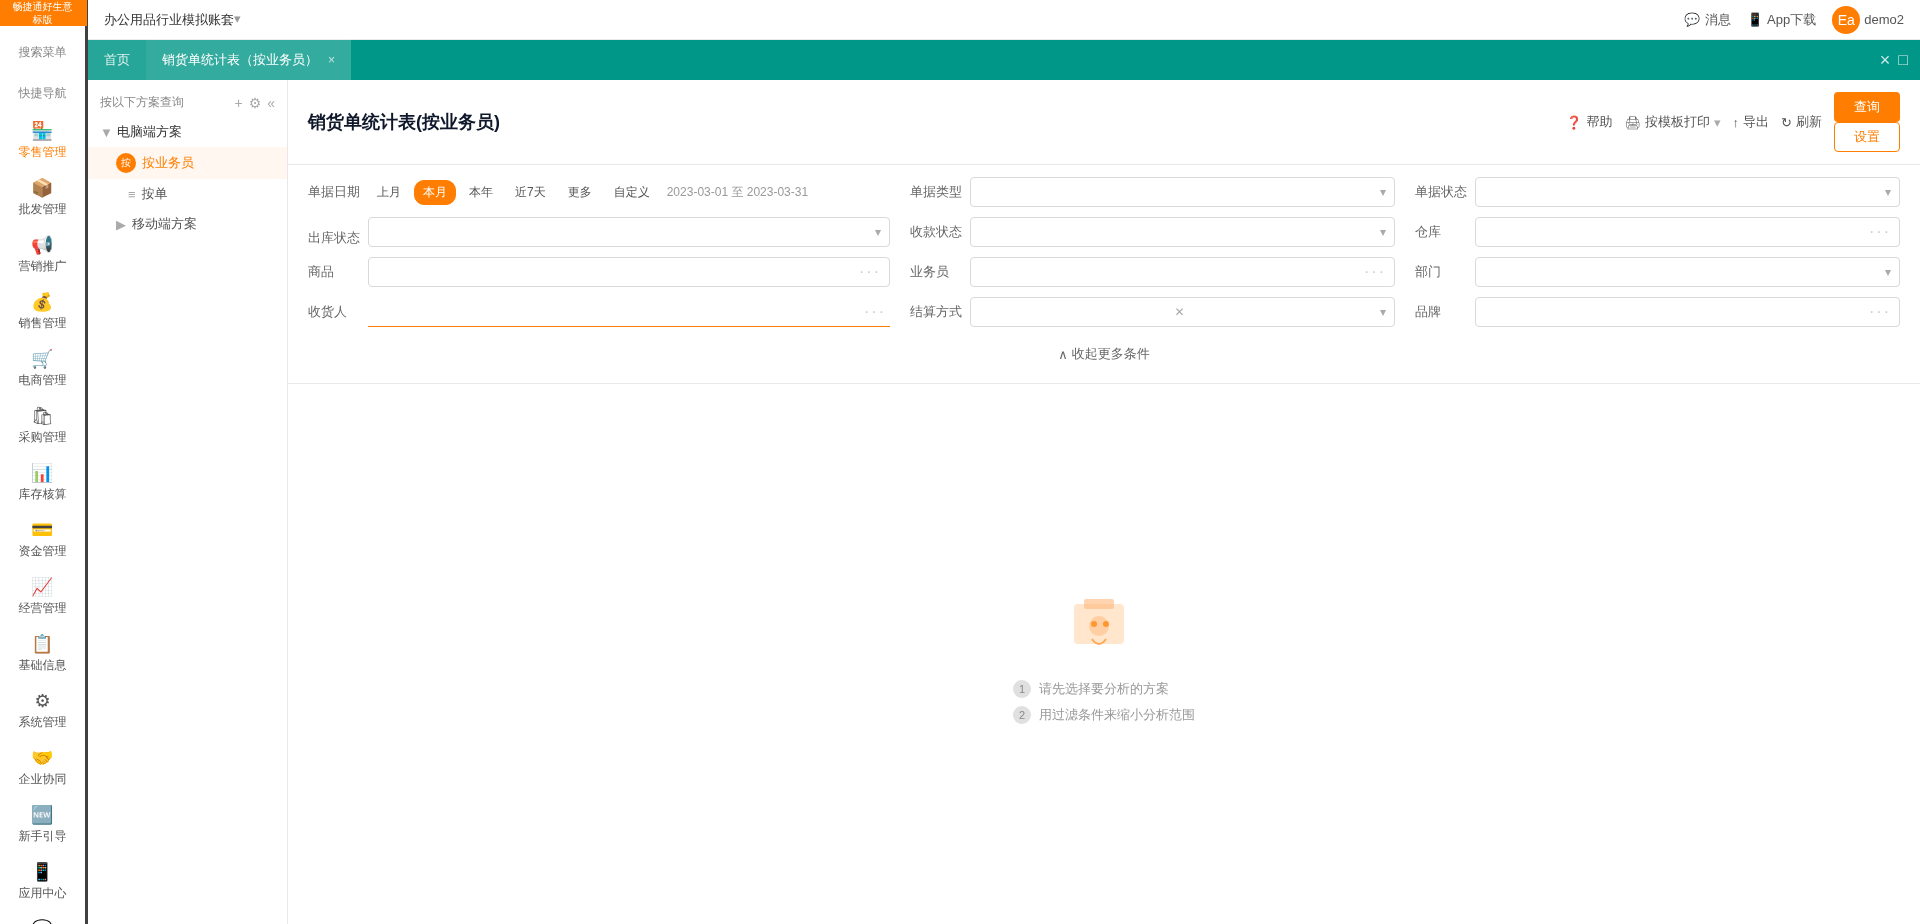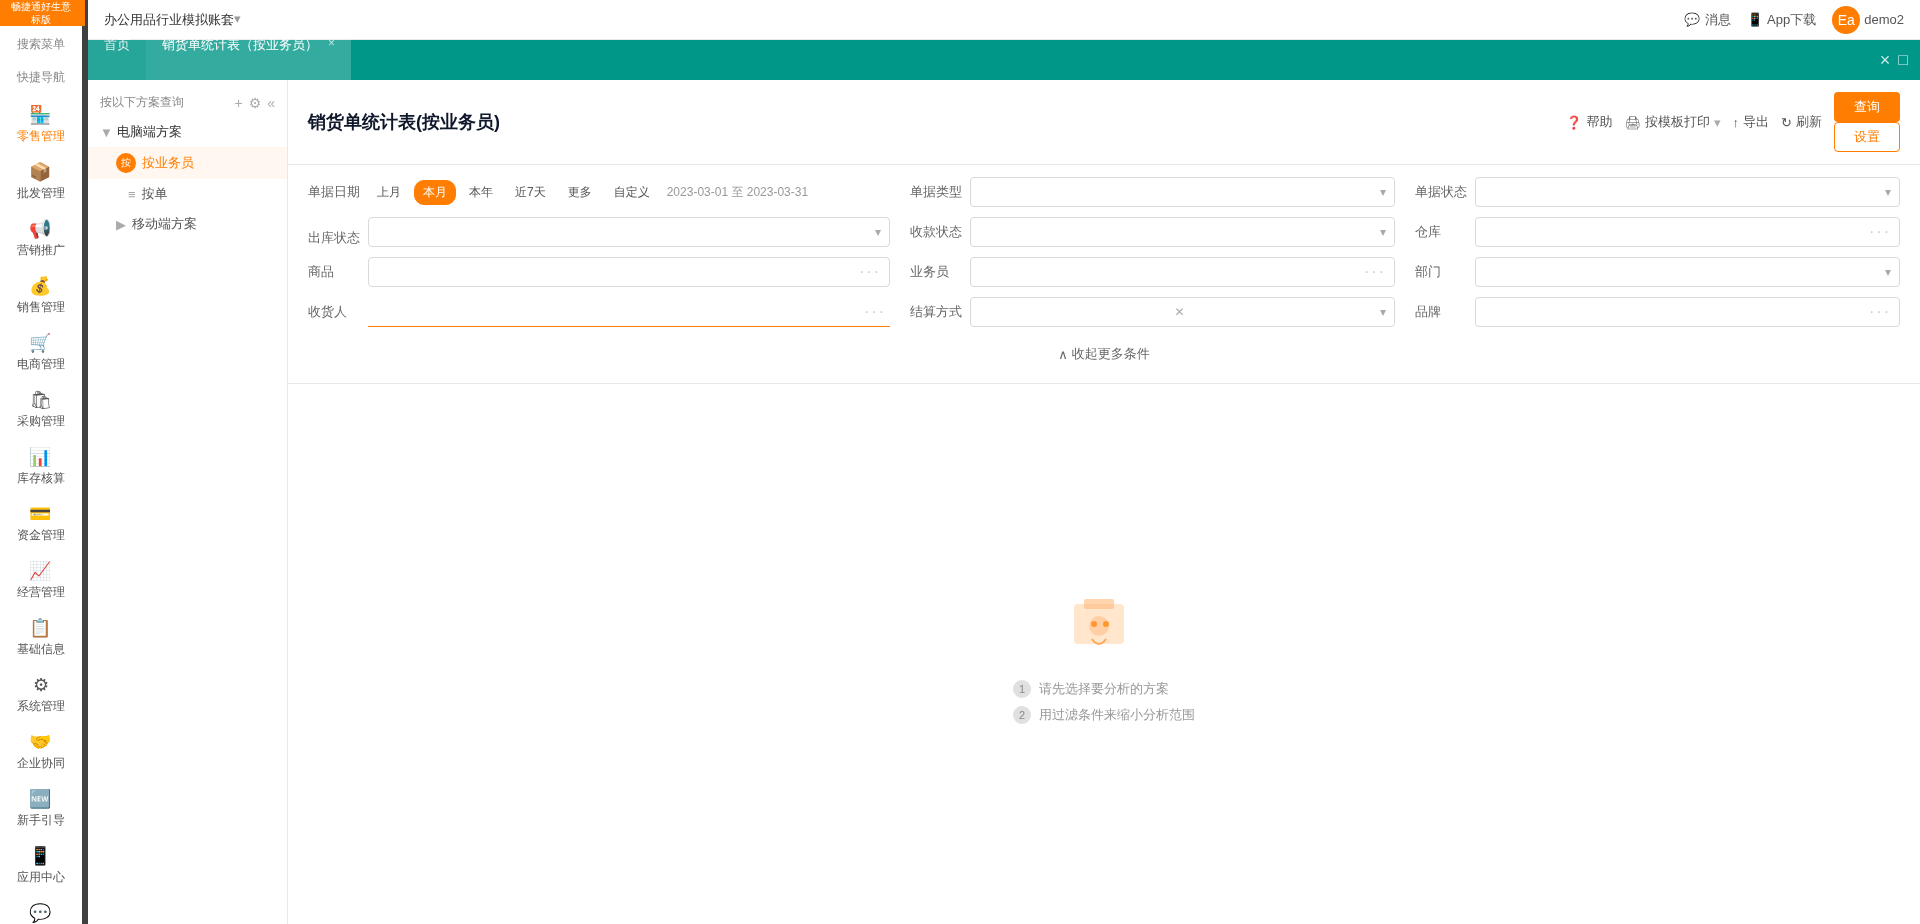--- a/index.html
+++ b/index.html
@@ -1,41 +1,41 @@
 <!DOCTYPE html>
 <html><head>
   <meta charset="utf-8">
   <style>
     * { margin: 0; padding: 0; box-sizing: border-box; }
     body { font-family: 'Microsoft YaHei', Arial, sans-serif; font-size: 13px; background: #f0f2f5; color: #333; width: 1920px; height: 924px; overflow: hidden; display: flex; }
 
     
-    .sidebar { width: 88px; background: #fff; display: flex; flex-direction: column; align-items: center; border-right: 6px solid #404040; height: 924px; }
+    .sidebar { width: 88px; background: #fff; display: flex; flex-direction: column; align-items: center; border-right: 3px solid #404040; height: 924px; }
     .sidebar-logo { width: 88px; height: 56px; background: #ff7d00; display: flex; align-items: center; justify-content: center; flex-direction: column; cursor: pointer; }
     .sidebar-logo-text { color: #fff; font-size: 10px; line-height: 1.3; text-align: center; }
-    .sidebar-search { padding: 10px 0; width: 100%; text-align: center; cursor: pointer; }
+    .sidebar-search { padding: 18px 0; width: 100%; text-align: center; cursor: pointer; }
     .sidebar-nav-label { font-size: 12px; color: #666; padding: 6px 0; width: 100%; text-align: center; cursor: pointer; }
     .sidebar-item { width: 88px; padding: 8px 4px; display: flex; flex-direction: column; align-items: center; cursor: pointer; font-size: 12px; color: #555; }
     .sidebar-item.active { color: #ff7d00; }
     .sidebar-item-icon { font-size: 18px; margin-bottom: 2px; }
     .sidebar-divider { width: 60%; height: 1px; background: #eee; margin: 2px auto; }
 
     
     .main { flex: 1; display: flex; flex-direction: column; height: 924px; }
 
     
     .topbar { height: 40px; background: #fff; display: flex; align-items: center; justify-content: space-between; padding: 0 16px; border-bottom: 1px solid #e8e8e8; }
     .topbar-left { display: flex; align-items: flex-start; font-size: 13px; color: #333; }
     .topbar-right { display: flex; align-items: center; gap: 16px; font-size: 13px; color: #555; }
     .topbar-right-item { display: flex; align-items: center; gap: 4px; cursor: pointer; }
     .avatar { width: 28px; height: 28px; border-radius: 50%; background: #ff7d00; display: flex; align-items: center; justify-content: center; color: #fff; font-size: 14px; }
 
     
     .tabbar { height: 40px; background: #009688; display: flex; align-items: center; padding: 0; }
-    .tab { display: flex; height: 48px; padding: 0 16px; cursor: pointer; font-size: 13px; color: rgba(255,255,255,0.85); gap: 6px; }
+    .tab { display: flex; align-items: center; height: 48px; padding: 0 16px; cursor: pointer; font-size: 13px; color: rgba(255,255,255,0.85); gap: 6px; }
     .tab.active { background: rgba(255,255,255,0.2); color: #fff; }
     .tab-home { background: rgba(255,255,255,0.15); }
     .tab-close { font-size: 12px; color: rgba(255,255,255,0.7); cursor: pointer; margin-left: 4px; }
     .tabbar-actions { margin-left: auto; display: flex; align-items: center; gap: 8px; padding-right: 12px; }
     .tabbar-action-btn { color: rgba(255,255,255,0.8); cursor: pointer; font-size: 16px; }
 
     
     .page-content { flex: 1; display: flex; overflow: hidden; }
 
     

